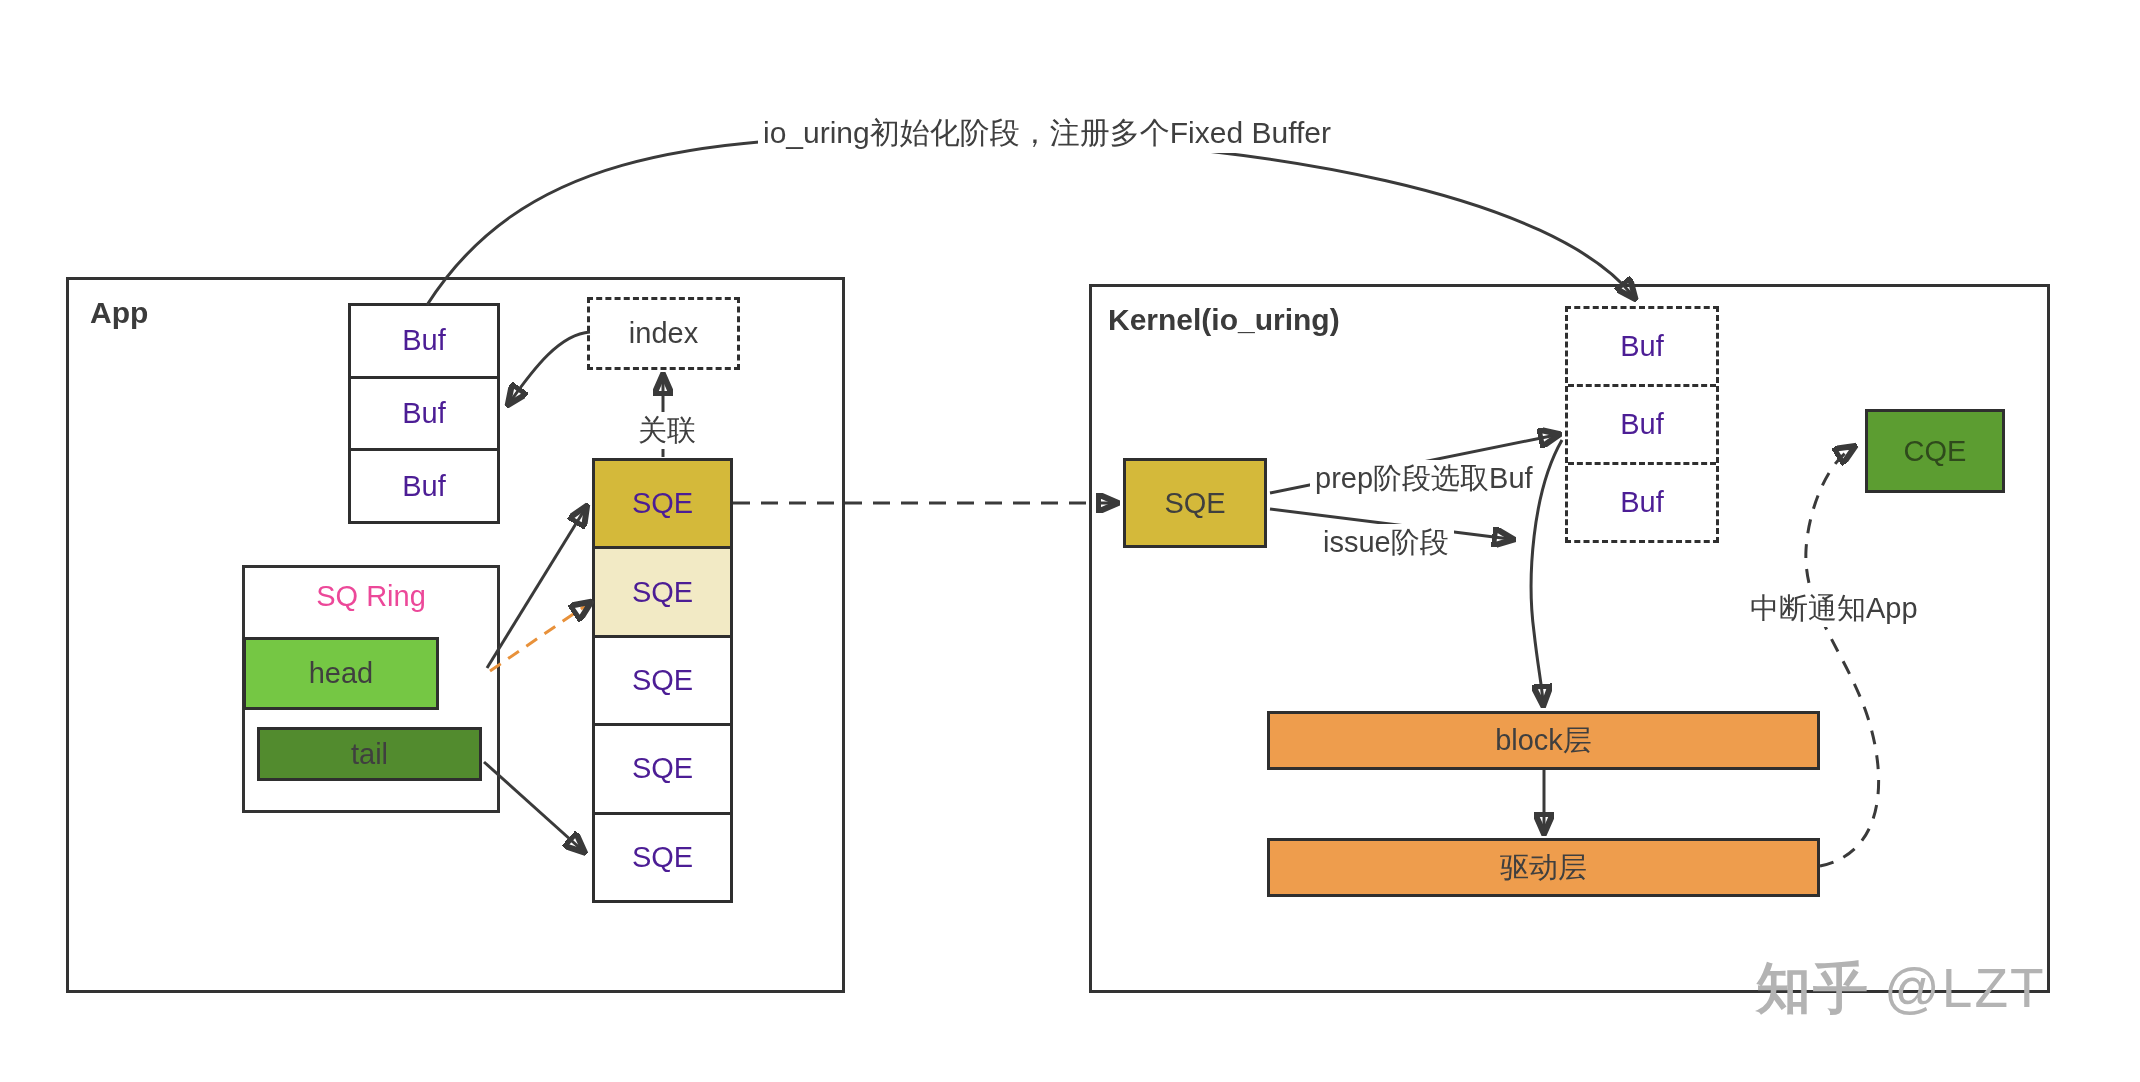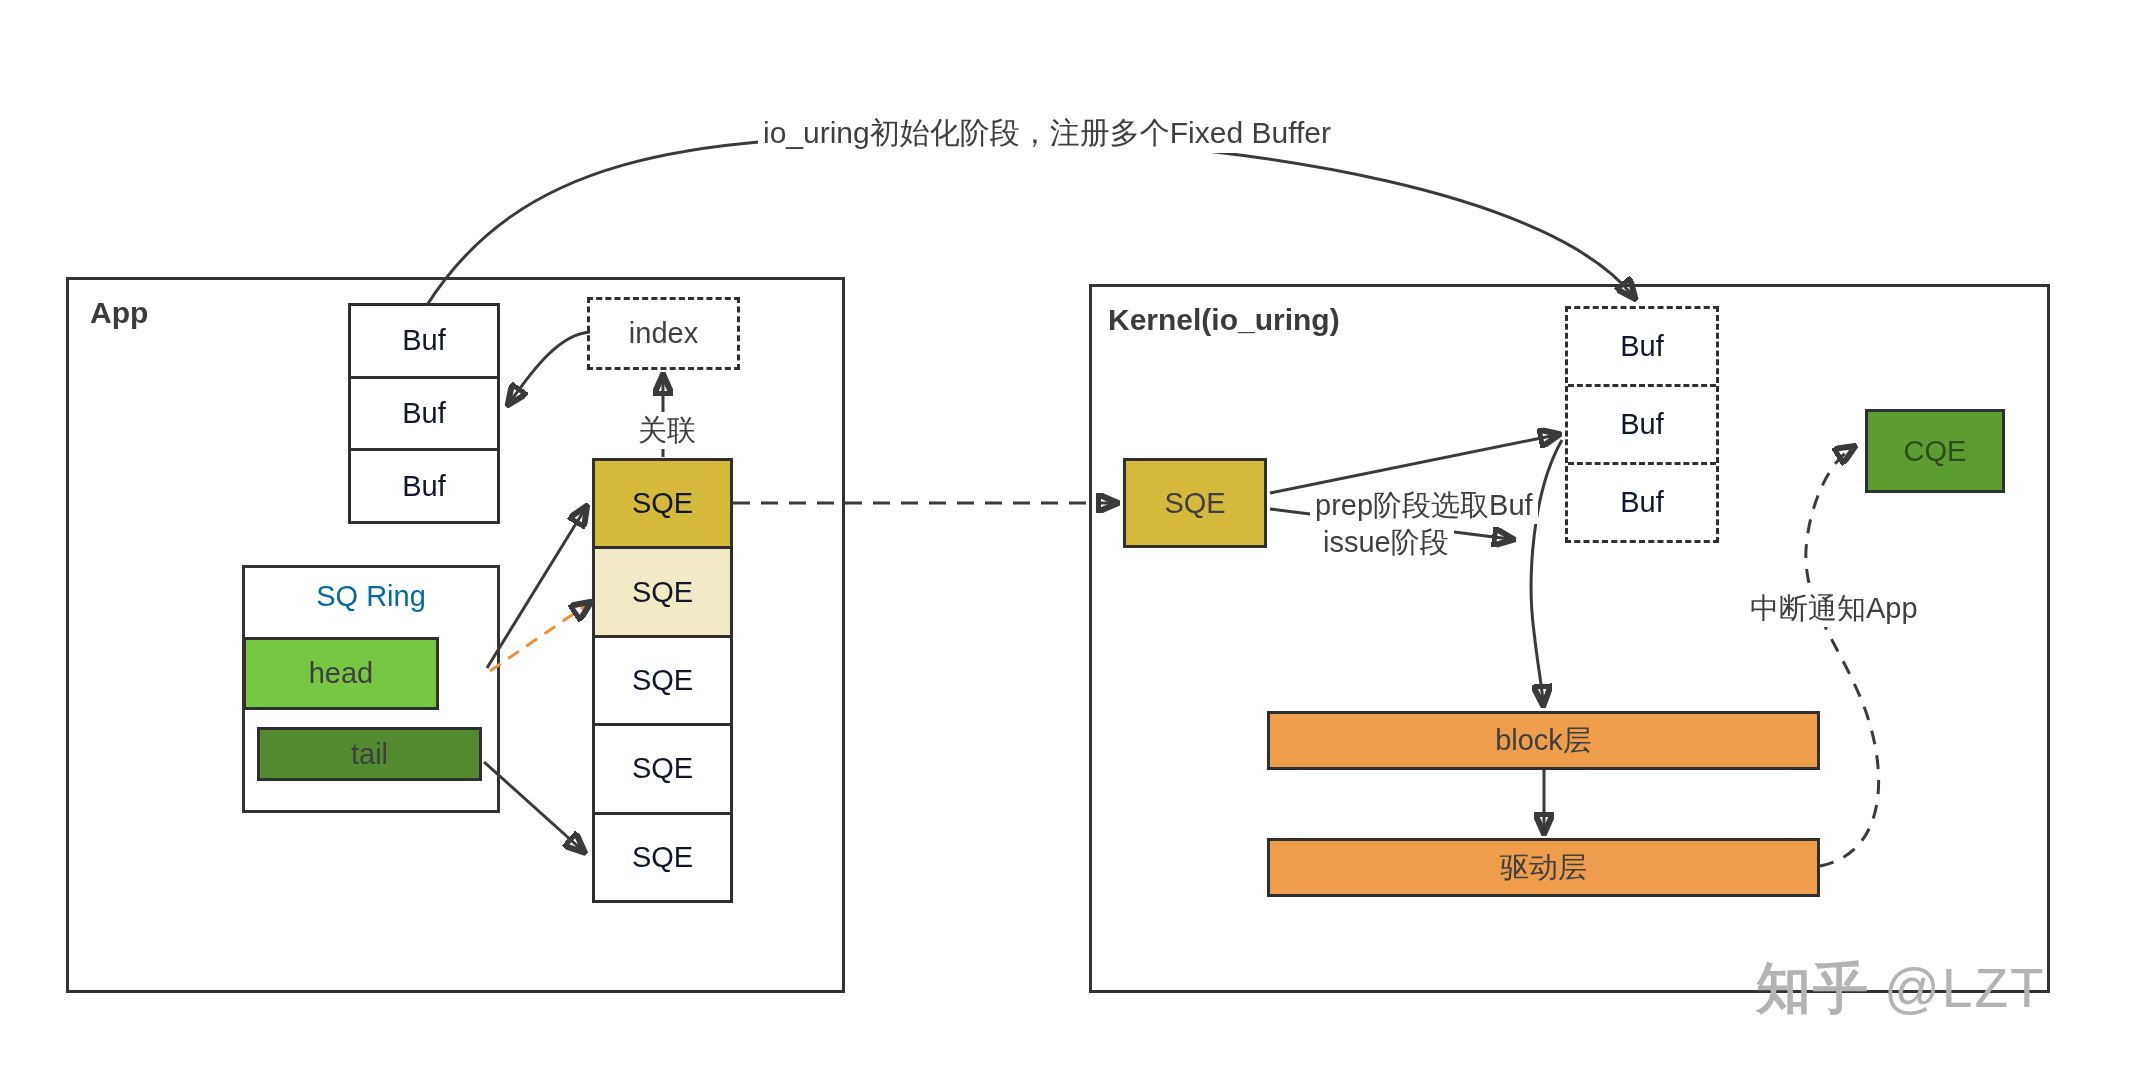--- a/index.html
+++ b/index.html
@@ -9,36 +9,36 @@
   
   .outer-box{position:absolute;border:3px solid #333;background:#fff;z-index:1;box-sizing:border-box;}
   .outer-title{position:absolute;font-size:30px;font-weight:bold;color:#3b3b3b;z-index:4;}
 
   
   .node{position:absolute;box-sizing:border-box;border:3px solid #2f2f2f;display:flex;
         align-items:center;justify-content:center;font-size:29px;color:#3f3f3f;z-index:3;background:#fff;}
   .stack{position:absolute;box-sizing:border-box;border:3px solid #2f2f2f;display:flex;
          flex-direction:column;z-index:3;background:#fff;}
   .stack>div{flex:1;display:flex;align-items:center;justify-content:center;
-             font-size:29px;color:#0f172a;box-sizing:border-box;}
+             font-size:29px;color:#4c1d95;box-sizing:border-box;}
   .stack>div + div{border-top:3px solid #2f2f2f;}
   .stack.dashed{border-style:dashed;}
   .stack.dashed>div + div{border-top-style:dashed;}
   .node.dashed{border-style:dashed;}
 
   .gold{background:#d4b93a !important;}
   .gold-light{background:#f2eac5 !important;}
   .green-light{background:#75c744 !important;}
   .green-dark{background:#528b2e !important;}
   .green-cqe{background:#5c9d31 !important;color:#2f4a1c !important;}
   .orange{background:#ee9d4d !important;}
 
   
   #sq-ring-title{position:absolute;left:0;right:0;top:12px;text-align:center;
-                 font-size:29px;color:#0369a1;}
+                 font-size:29px;color:#ec4899;}
 
   
   .ann{position:absolute;background:#ffffff;color:#3f3f3f;font-size:30px;
        padding:2px 5px;white-space:nowrap;z-index:6;line-height:1.15;}
 
   
   #arrows{position:absolute;left:0;top:0;width:2140px;height:1082px;z-index:5;pointer-events:none;}
   #arrows path{fill:none;stroke:#3a3a3a;stroke-width:3;}
   #arrows path.orange-line{stroke:#e8913a;}
 
@@ -123,21 +123,21 @@
 
     <path d="M 1562 440 C 1532 492, 1527 580, 1534 632 C 1538 668, 1542 686, 1543 702" marker-end="url(#ahd)"></path>
 
     <path d="M 1544 770 L 1544 830" marker-end="url(#ahd)"></path>
 
     <path d="M 1820 866 C 1888 852, 1887 772, 1866 712 C 1845 652, 1803 608, 1806 550 C 1808 512, 1826 464, 1852 448" stroke-dasharray="14 11" marker-end="url(#ahd)"></path>
   </svg>
 
   <div class="ann" style="left:758px;top:114px;">io_uring初始化阶段，注册多个Fixed Buffer</div>
   <div class="ann" style="left:633px;top:412px;font-size:29px;">关联</div>
-  <div class="ann" style="left:1310px;top:460px;font-size:29px;margin-top:27px;">prep阶段选取Buf</div>
+  <div class="ann" style="left:1310px;top:460px;font-size:29px;">prep阶段选取Buf</div>
   <div class="ann" style="left:1318px;top:524px;font-size:29px;">issue阶段</div>
   <div class="ann" style="left:1745px;top:590px;font-size:29px;">中断通知App</div>
 
   <div id="watermark">
     <span class="wm-site">知乎</span><span class="wm-user">@LZT</span>
   </div>
 
 </div>
 
 </body></html>

